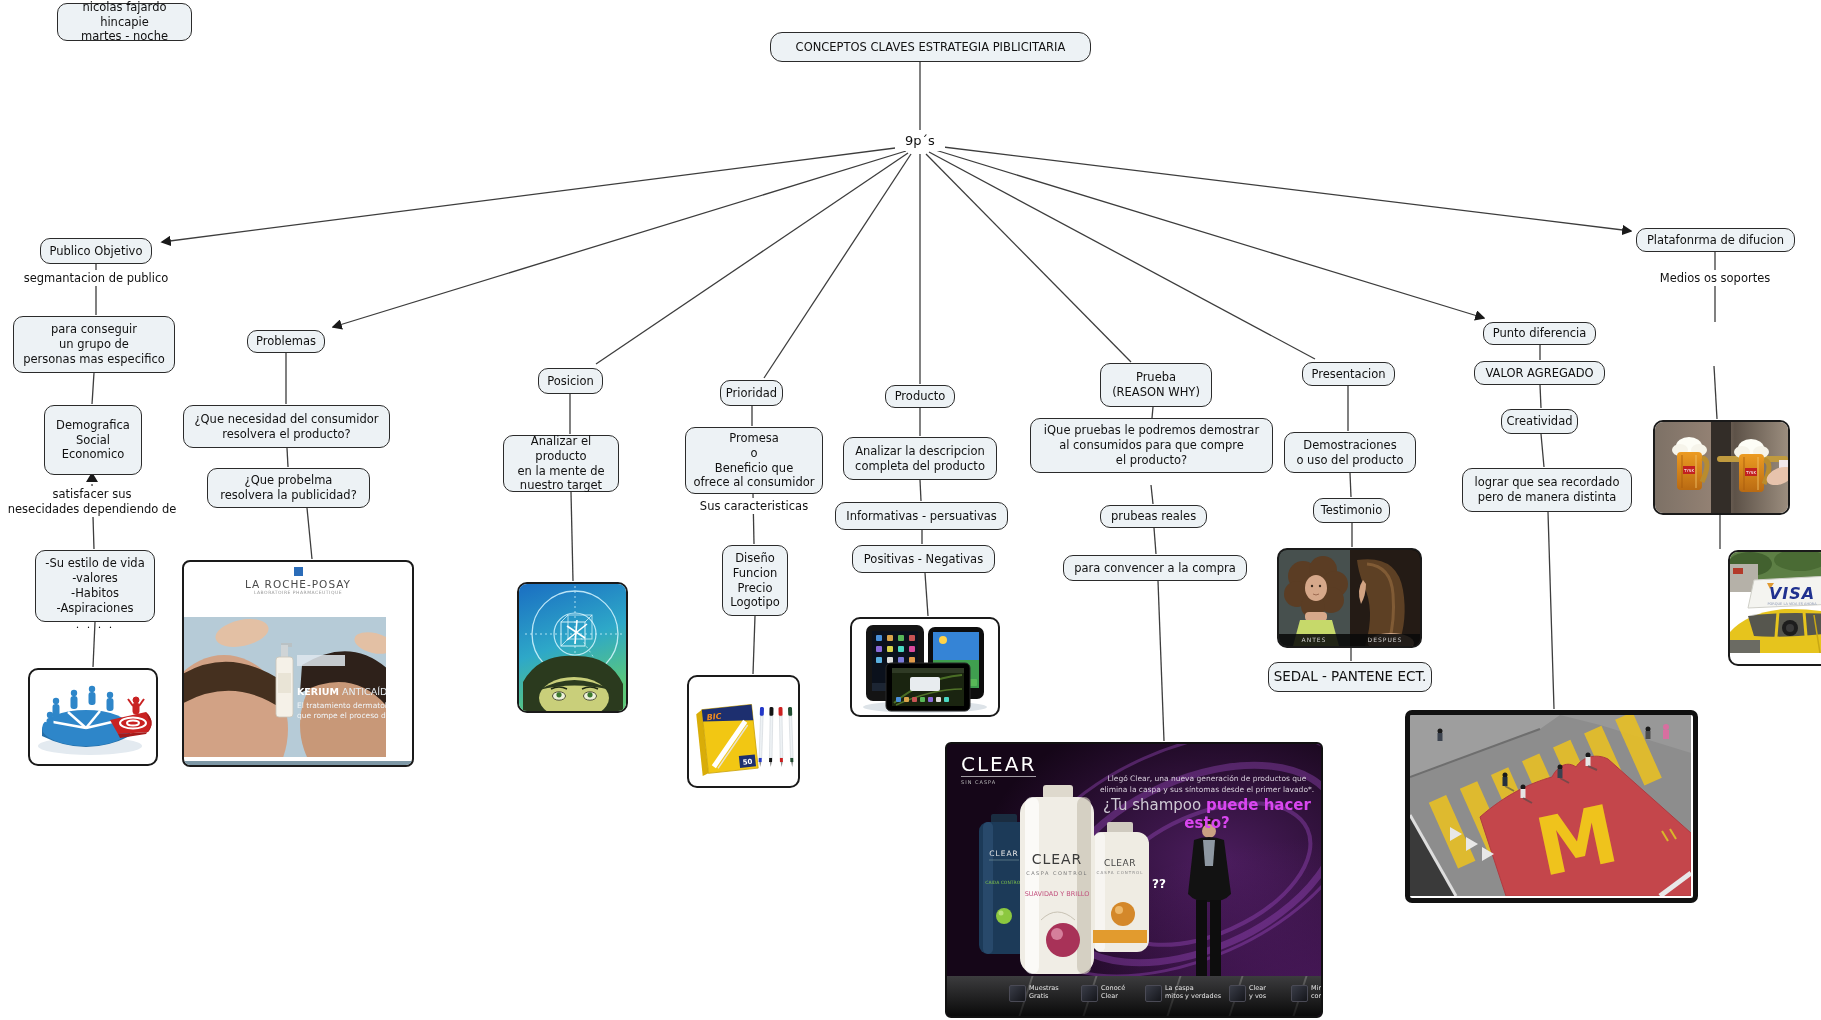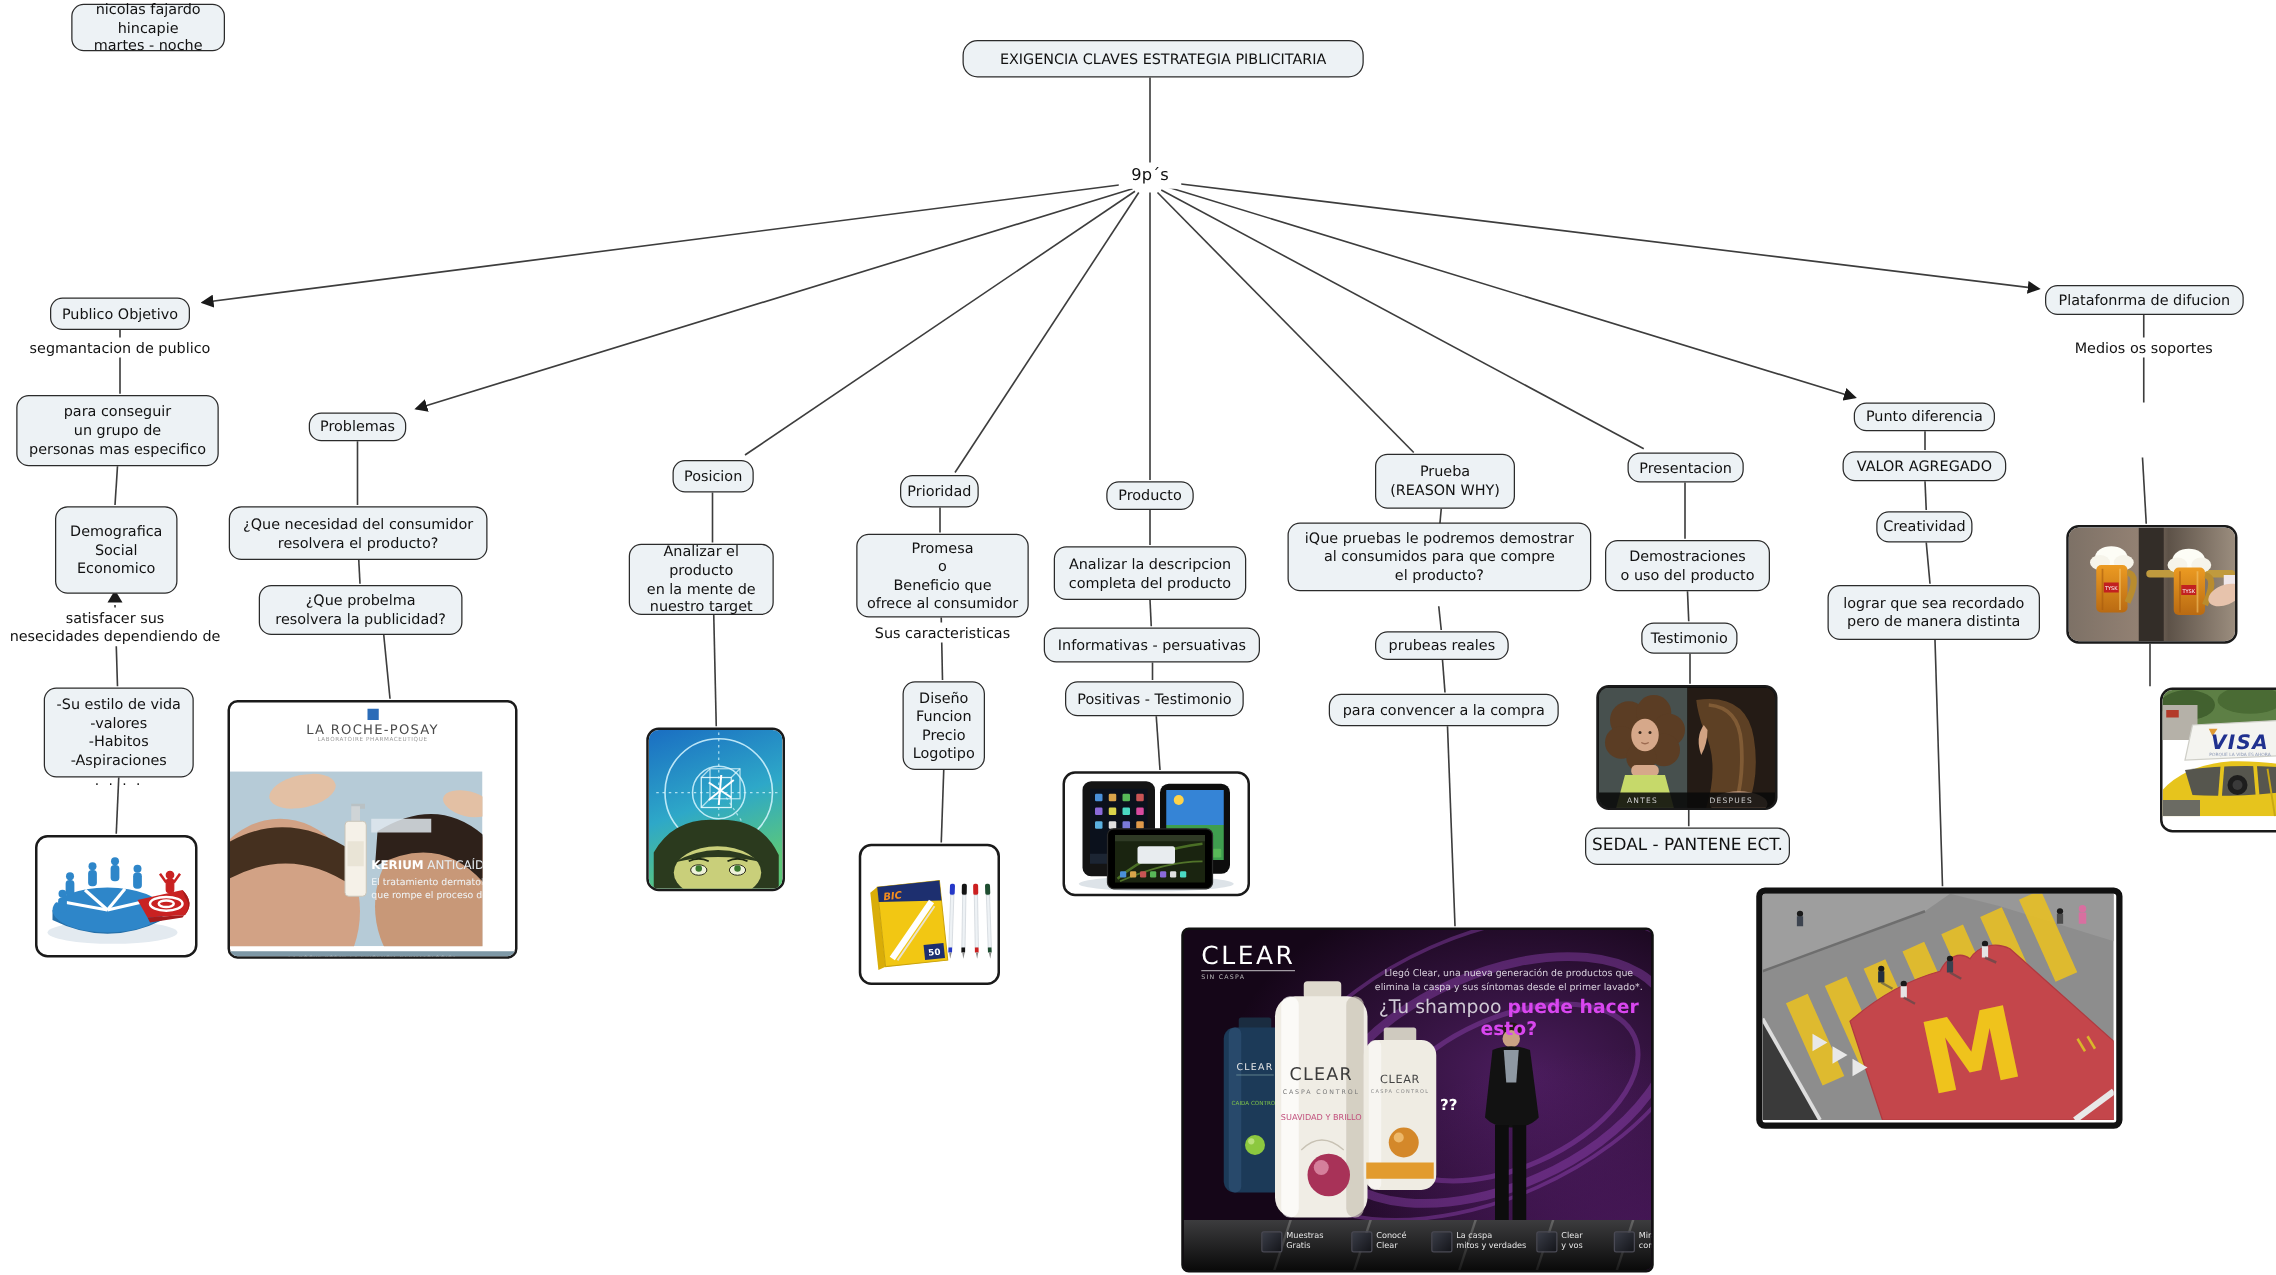--- a/index.html
+++ b/index.html
@@ -94,22 +94,22 @@
     <line x1="1540" y1="385" x2="1541" y2="408"></line>
     <line x1="1541" y1="434" x2="1544" y2="467"></line>
     <line x1="1548" y1="512" x2="1554" y2="709"></line>
     <line x1="1715" y1="252" x2="1715" y2="322"></line>
     <line x1="1714" y1="366" x2="1717" y2="419"></line>
     <line x1="1720" y1="515" x2="1720" y2="549"></line>
   </g>
   <polygon points="86,482 98,482 92,472" fill="#1a1a1a"></polygon>
 </svg>
 
-<div class="node" style="left:57px;top:3px;width:123px;height:38px"><span><span>nicolas fajardo hincapie</span><br><span>martes - noche</span></span></div>
-<div class="node" style="left:770px;top:32px;width:321px;height:30px;border-radius:12px">EXIGENCIA CLAVES ESTRATEGIA PIBLICITARIA</div>
+<div class="node" style="left:57px;top:3px;width:135px;height:38px"><span><span>nicolas fajardo hincapie</span><br><span>martes - noche</span></span></div>
+<div class="node" style="left:770px;top:32px;width:321px;height:30px;border-radius:12px">CONCEPTOS CLAVES ESTRATEGIA PIBLICITARIA</div>
 <div class="lbl" style="left:895px;top:132px;width:50px;height:19px;font-size:13px">9p´s</div>
 
 <div class="node" style="left:40px;top:238px;width:112px;height:26px">Publico Objetivo</div>
 <div class="lbl" style="left:18px;top:270px;width:156px;height:16px">segmantacion de publico</div>
 <div class="node" style="left:13px;top:316px;width:162px;height:57px">para conseguir
 un grupo de
 personas mas especifico</div>
 <div class="node" style="left:44px;top:405px;width:98px;height:70px">Demografica
 Social
 Economico</div>
@@ -282,21 +282,21 @@
             <polygon points="101.2,85 103.2,85 102.2,90" fill="#8a8a8a"></polygon>
       </g>
     </g>
   </svg>
 </div>
 
 <div class="node" style="left:885px;top:385px;width:70px;height:23px">Producto</div>
 <div class="node" style="left:843px;top:437px;width:154px;height:43px">Analizar la descripcion
 completa del producto</div>
 <div class="node" style="left:835px;top:502px;width:173px;height:28px">Informativas - persuativas</div>
-<div class="node" style="left:852px;top:545px;width:143px;height:28px">Positivas - Testimonio</div>
+<div class="node" style="left:852px;top:545px;width:143px;height:28px">Positivas - Negativas</div>
 
 <div class="imgnode" style="left:850px;top:617px;width:150px;height:100px">
   <svg width="146" height="96" viewBox="0 0 146 96">
     <ellipse cx="73" cy="88" rx="62" ry="6" fill="#dde3e8"></ellipse>
     <rect x="14" y="6" width="58" height="76" rx="7" fill="#141414"></rect>
     <rect x="20" y="12" width="46" height="60" fill="#0b111c"></rect>
     <g>
       <rect x="24" y="16" width="6" height="6" rx="1" fill="#4a90d9"></rect>
           <rect x="35" y="16" width="6" height="6" rx="1" fill="#d9a44a"></rect>
           <rect x="46" y="16" width="6" height="6" rx="1" fill="#58b858"></rect>

